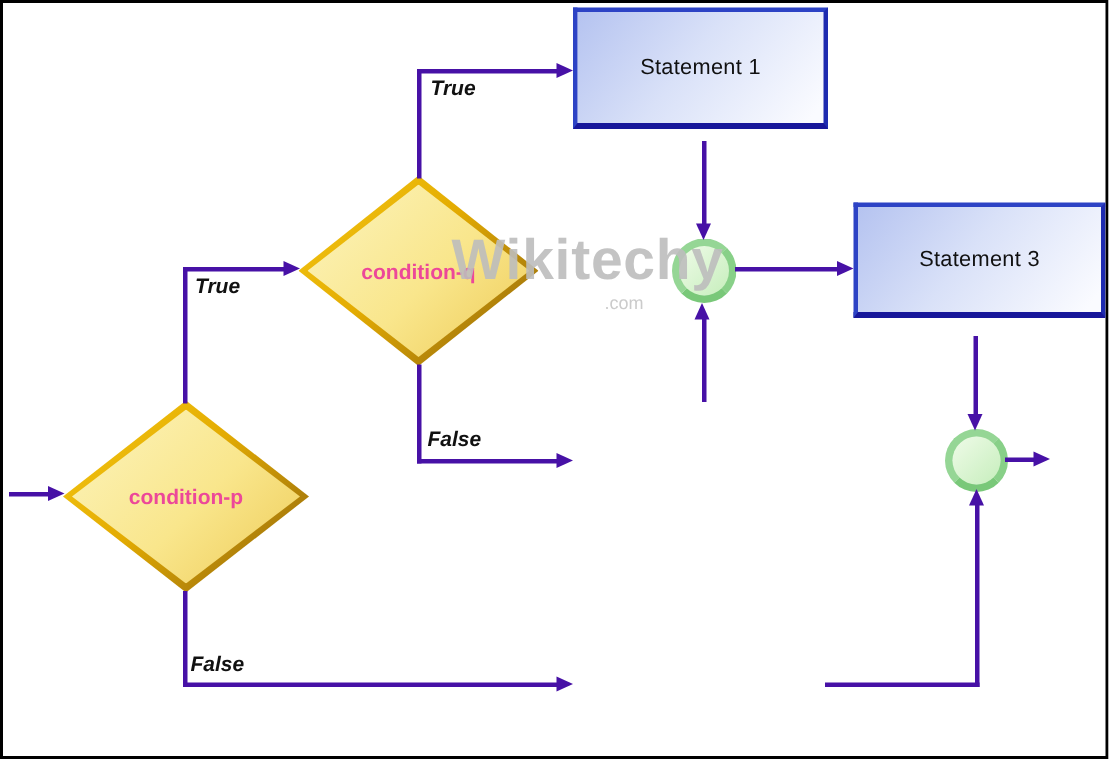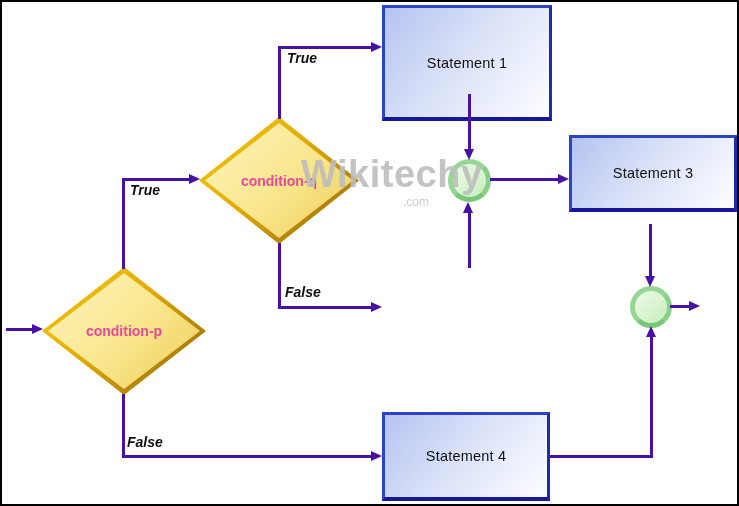--- a/index.html
+++ b/index.html
@@ -67,28 +67,25 @@
   }
 </style>
 </head>
 <body>
 
 <div class="frame">
 
   <div class="watermark">Wikitechy</div>
   <div class="watermark-domain">.com</div>
 
-  <div class="box" style="left:380px;top:3px;width:170px;height:116px">
+  <div class="box" style="left:380px;top:3px;width:170px;height:81px">
     <span class="box-label">Statement 1</span>
   </div>
   <div class="box" style="left:567px;top:133px;width:168px;height:77px">
     <span class="box-label">Statement 3</span>
-  </div>
-  <div class="box" style="left:380px;top:410px;width:168px;height:89px">
-    <span class="box-label">Statement 4</span>
   </div>
 
   <div class="diamond" style="left:40px;top:265px;width:164px;height:128px">
     <div class="bevel"></div>
     <div class="fill"></div>
     <div class="diamond-label">condition-p</div>
   </div>
   <div class="diamond" style="left:197px;top:115px;width:160px;height:127px">
     <div class="bevel"></div>
     <div class="fill"></div>

